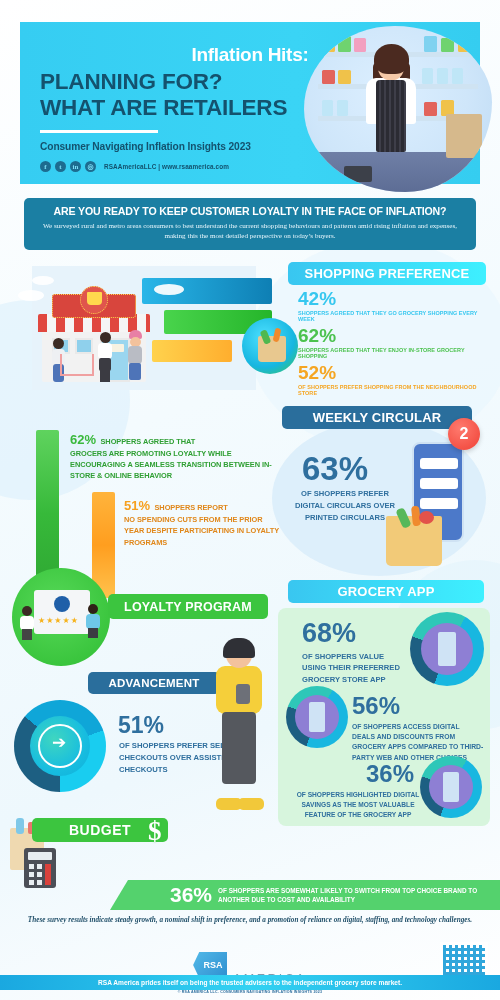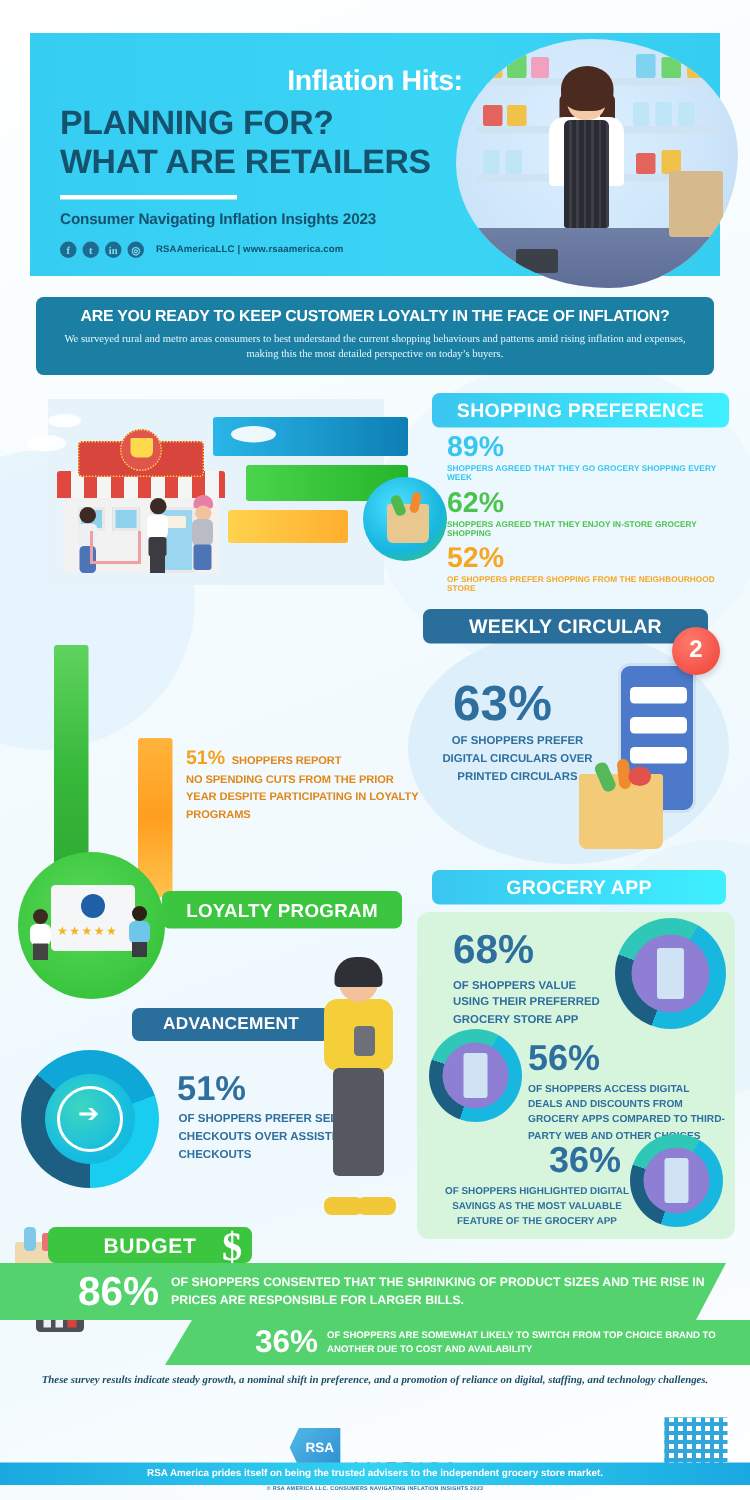--- a/index.html
+++ b/index.html
@@ -323,40 +323,45 @@
       <div style="position:absolute;left:3px;top:-2px;width:13px;height:9px;border-radius:6px 6px 2px 2px;background:#e87fa5;"></div>
       <div style="position:absolute;left:4px;top:5px;width:11px;height:10px;border-radius:50%;background:#f3c29c;"></div>
       <div style="position:absolute;left:2px;top:14px;width:14px;height:18px;border-radius:4px;background:#b9bcc4;"></div>
       <div style="position:absolute;left:3px;top:31px;width:12px;height:17px;background:#4e74b8;border-radius:2px;"></div>
     </div>
   </div>
 
   <div class="pref-box">
     <div class="banner b-cyan pref-banner">SHOPPING PREFERENCE</div>
     <div class="pref-item">
-      <div class="pref-pct c-cyan">89%</div>
+      <div class="pref-pct c-cyan">42%</div>
       <div class="pref-txt c-cyan">SHOPPERS AGREED THAT THEY GO GROCERY SHOPPING EVERY WEEK</div>
     </div>
     <div class="pref-item">
       <div class="pref-pct c-green">62%</div>
       <div class="pref-txt c-green">SHOPPERS AGREED THAT THEY ENJOY IN-STORE GROCERY SHOPPING</div>
     </div>
     <div class="pref-item">
       <div class="pref-pct c-orange">52%</div>
       <div class="pref-txt c-orange">OF SHOPPERS PREFER SHOPPING FROM THE NEIGHBOURHOOD STORE</div>
     </div>
   </div>
   <div class="veg-circle"></div>
   <div class="veg-bag"></div>
   <div style="position:absolute;left:262px;top:330px;width:7px;height:14px;background:#4fb84f;border-radius:3px;transform:rotate(-22deg);"></div>
   <div style="position:absolute;left:274px;top:328px;width:6px;height:14px;background:#f08a2e;border-radius:3px;transform:rotate(12deg);"></div>
 
   <div class="chart">
     <div class="cbar cbar-green"></div>
     <div class="cbar cbar-orange"></div>
+    <div class="chart-t1">
+      <span class="chart-pct-g">62%</span>
+      <span class="chart-body-g">SHOPPERS AGREED THAT</span>
+      <div class="chart-body-g">GROCERS ARE PROMOTING LOYALTY WHILE ENCOURAGING A SEAMLESS TRANSITION BETWEEN IN-STORE &amp; ONLINE BEHAVIOR</div>
+    </div>
     <div class="chart-t2">
       <span class="chart-pct-o">51%</span>
       <span class="chart-body-o">SHOPPERS REPORT</span>
       <div class="chart-body-o">NO SPENDING CUTS FROM THE  PRIOR YEAR DESPITE PARTICIPATING IN LOYALTY PROGRAMS</div>
     </div>
   </div>
 
   <div class="wc-wrap">
     <div class="wc-circlebg"></div>
     <div class="banner b-navy wc-banner">WEEKLY CIRCULAR</div>
@@ -450,24 +455,20 @@
   <div class="calc">
     <div class="calc-screen"></div>
     <div style="position:absolute;left:5px;top:16px;width:5px;height:5px;background:#e9eef2;"></div>
     <div style="position:absolute;left:13px;top:16px;width:5px;height:5px;background:#e9eef2;"></div>
     <div style="position:absolute;left:5px;top:24px;width:5px;height:5px;background:#e9eef2;"></div>
     <div style="position:absolute;left:13px;top:24px;width:5px;height:5px;background:#e9eef2;"></div>
     <div style="position:absolute;left:5px;top:32px;width:5px;height:5px;background:#e9eef2;"></div>
     <div style="position:absolute;left:13px;top:32px;width:5px;height:5px;background:#e9eef2;"></div>
     <div style="position:absolute;left:21px;top:16px;width:6px;height:21px;background:#d9413c;"></div>
   </div>
-  <div class="bud86">
-    <span class="bud-pct-big">86%</span>
-    <span class="bud-txt-big">OF SHOPPERS CONSENTED THAT THE SHRINKING OF PRODUCT SIZES AND THE RISE IN PRICES ARE RESPONSIBLE FOR LARGER BILLS.</span>
-  </div>
   <div class="bud36">
     <span class="bud-pct-sm">36%</span>
     <span class="bud-txt-sm">OF SHOPPERS ARE SOMEWHAT LIKELY TO SWITCH FROM TOP CHOICE BRAND TO ANOTHER DUE TO COST AND AVAILABILITY</span>
   </div>
 
   <div class="concl">These survey results indicate steady growth, a nominal shift in preference, and a promotion of reliance on digital, staffing, and technology challenges.</div>
   <div class="logo-row">
     <div class="logo-mark">RSA</div>
     <div class="logo-text">AMERICA</div>
   </div>

